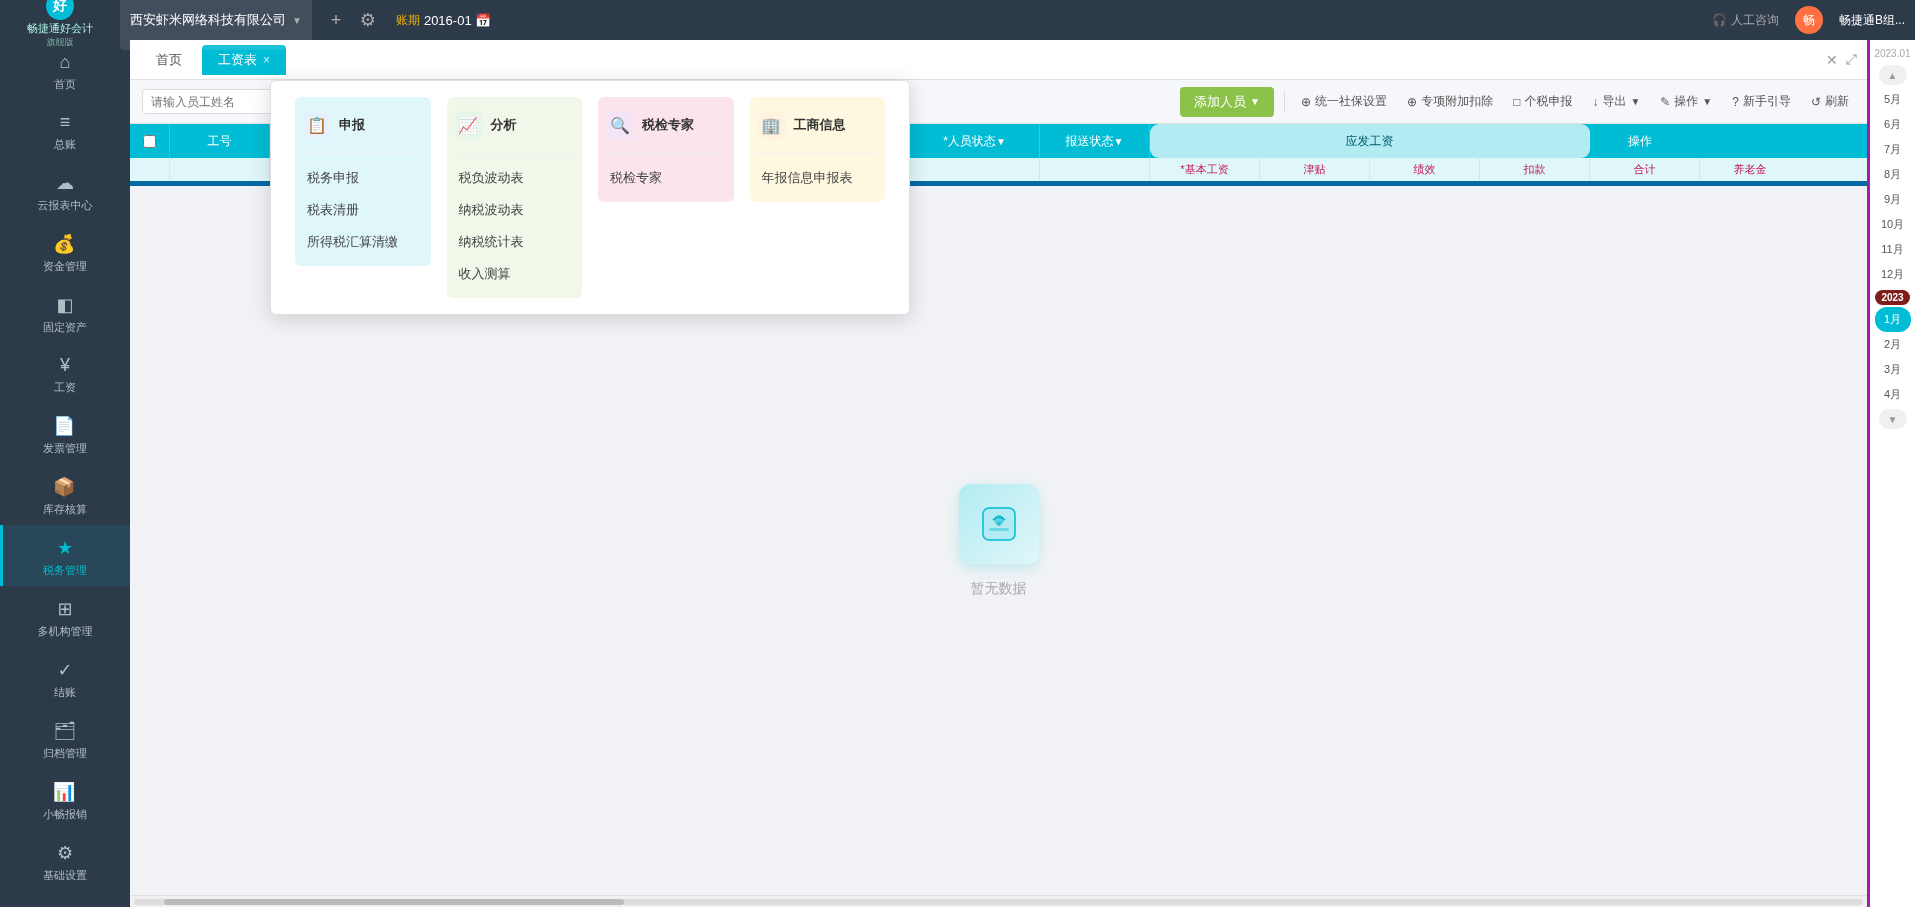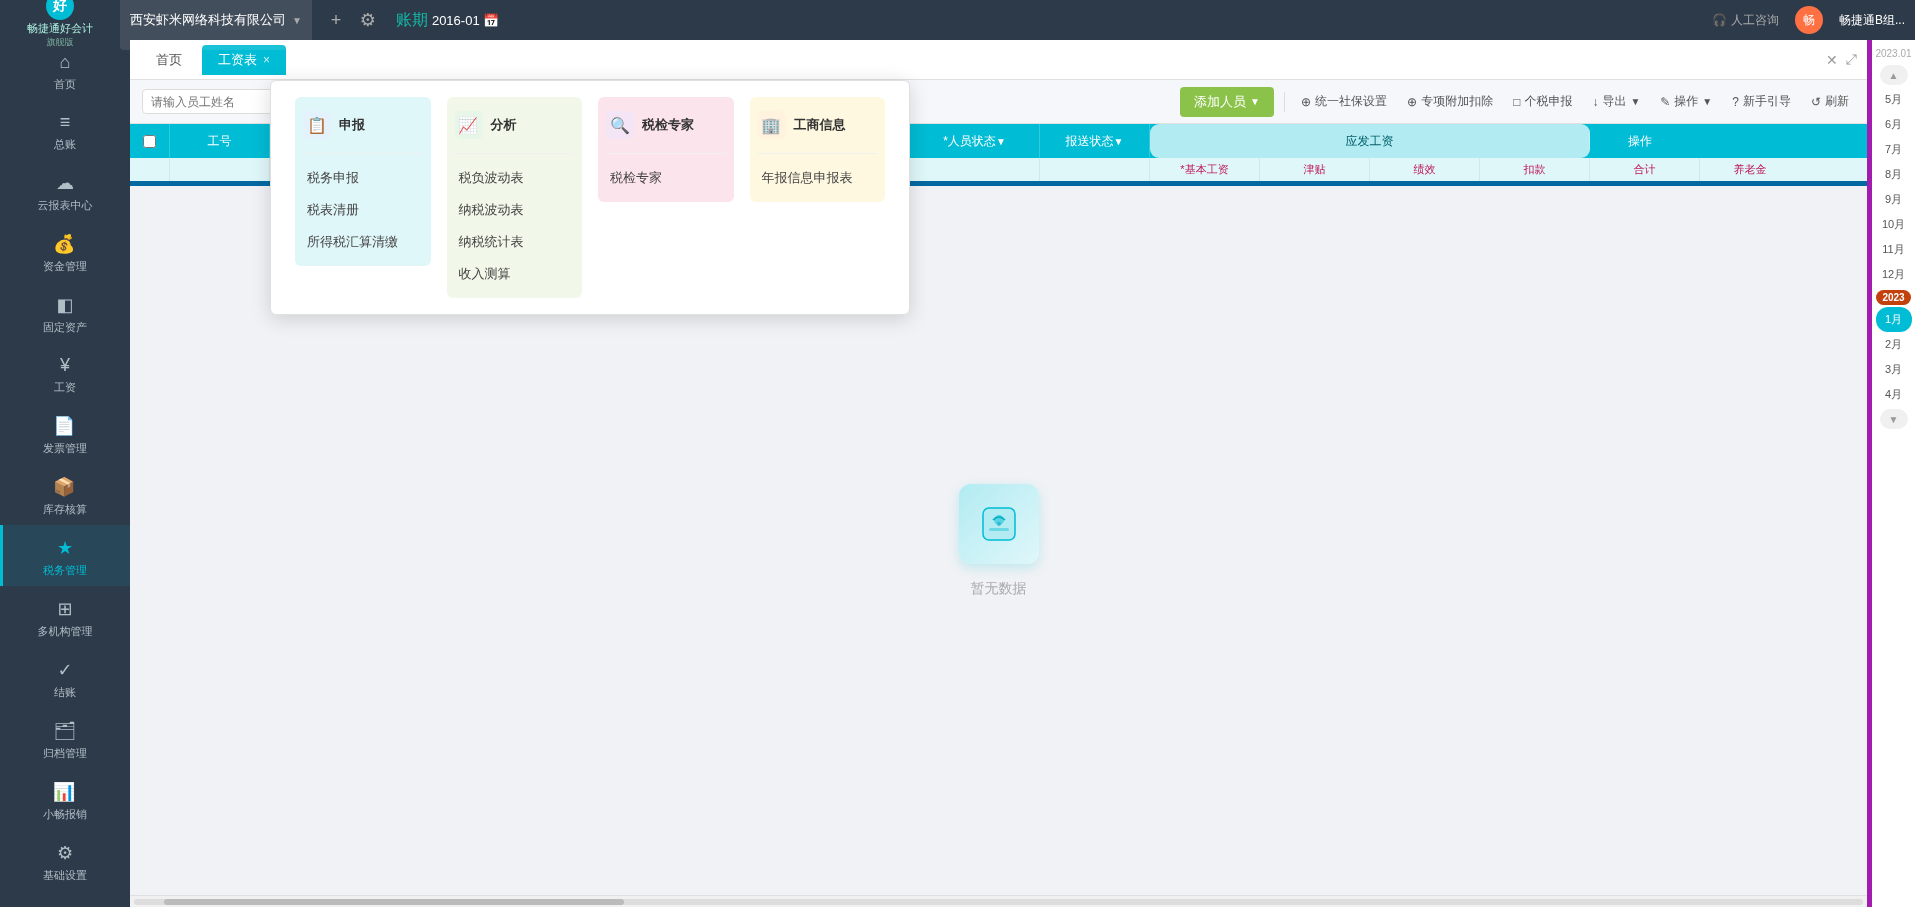--- a/index.html
+++ b/index.html
@@ -42,21 +42,21 @@
       font-size: 13px;
       margin-left: 10px;
     }
     .company-selector .arrow { font-size: 10px; color: #aaa; }
     .top-bar-actions { display: flex; align-items: center; gap: 8px; margin-left: 12px; }
     .top-bar-actions span {
       width: 24px; height: 24px;
       display: flex; align-items: center; justify-content: center;
       color: #aaa; cursor: pointer; font-size: 16px;
     }
-    .period-label { color: #14b8a6; font-size: 16px; margin-left: 16px; }
+    .period-label { color: #eab308; font-size: 12px; margin-left: 16px; }
     .period-value { color: #fff; font-size: 13px; margin-left: 4px; }
     .period-icon { color: #00bcd4; margin-left: 4px; cursor: pointer; }
     .top-bar-right {
       margin-left: auto;
       display: flex; align-items: center; gap: 16px;
     }
     .help-btn {
       display: flex; align-items: center; gap: 4px;
       color: #aaa; font-size: 12px; cursor: pointer;
     }
@@ -225,21 +225,21 @@
     }
     .scroll-thumb {
       position: absolute; left: 30px; width: 460px; height: 6px;
       background: #bbb; border-radius: 3px;
     }
 
     
     .right-timeline {
       width: 48px;
       background: #fff;
-      border-left: 5px solid #a21caf;
+      border-left: 3px solid #a21caf;
       display: flex;
       flex-direction: column;
       align-items: center;
       padding: 4px 0;
       font-size: 11px;
       overflow-y: auto;
       flex-shrink: 0;
     }
     .timeline-month {
       padding: 5px 0;
@@ -249,21 +249,21 @@
       color: #555;
     }
     .timeline-month.active {
       background: #00bcd4;
       color: #fff;
       border-radius: 12px;
       width: 36px;
       margin: 0 auto;
     }
     .timeline-current-year {
-      background: #c2410c;
+      background: #7f1d1d;
       color: #fff;
       border-radius: 10px;
       padding: 2px 6px;
       font-size: 10px;
       font-weight: bold;
     }
     .timeline-nav {
       width: 28px; height: 20px;
       background: #f0f0f0;
       border-radius: 10px;

